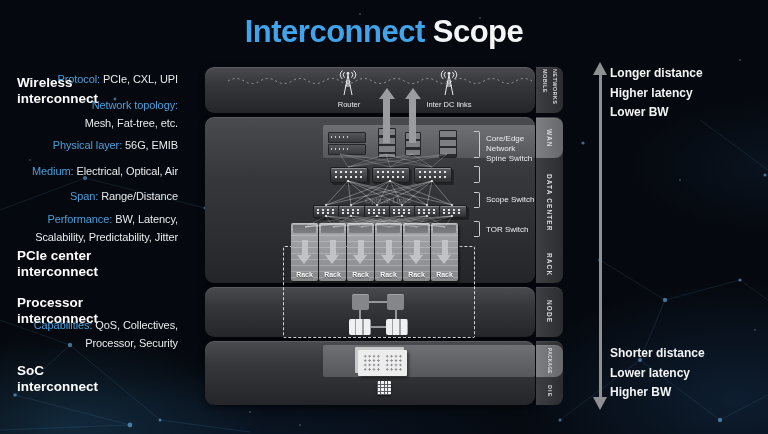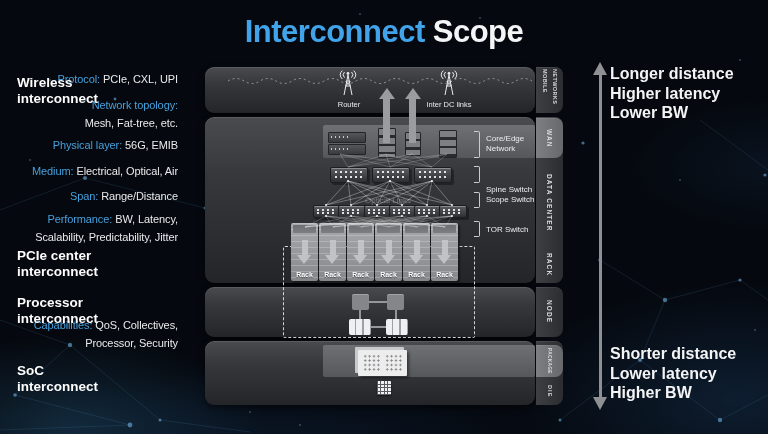--- a/index.html
+++ b/index.html
@@ -75,21 +75,21 @@
   .pkg .grid{position:absolute;top:4px;width:18px;height:18px;
     background-image:radial-gradient(circle,#8a8b8e 1px, transparent 1.2px);background-size:4.4px 4.4px;}
   .die{position:absolute;left:377px;top:381px;width:14px;height:14px;z-index:4;background:#f0f1f3;border-radius:1px;
     background-image:repeating-linear-gradient(90deg,#5a5b5e 0 1px, transparent 1px 3.4px),repeating-linear-gradient(0deg,#5a5b5e 0 1px, transparent 1px 3.4px);
     box-shadow:0 1px 2px rgba(0,0,0,.5);}
   
   .scale-arrow{position:absolute;left:593px;top:62px;height:348px;width:14px;z-index:2;}
   .scale-arrow .shaft{position:absolute;left:5.5px;top:11px;bottom:11px;width:3px;background:#8f9093;}
   .scale-arrow::before{content:'';position:absolute;top:0;left:0;border-left:7px solid transparent;border-right:7px solid transparent;border-bottom:13px solid #8f9093;}
   .scale-arrow::after{content:'';position:absolute;bottom:0;left:0;border-left:7px solid transparent;border-right:7px solid transparent;border-top:13px solid #8f9093;}
-  .rp{position:absolute;left:610px;color:#f3f4f5;font-size:16px;font-weight:700;line-height:19.5px;z-index:2;}
+  .rp{position:absolute;left:610px;color:#f3f4f5;font-size:12px;font-weight:700;line-height:19.5px;z-index:2;}
   svg text{font-family:"Liberation Sans","DejaVu Sans",sans-serif;}
 </style>
 </head>
 <body>
 
 <div class="stage">
 
   <svg class="bgnet" width="768" height="434" viewBox="0 0 768 434">
     <g stroke="rgba(90,160,210,0.14)" fill="none" stroke-width="1">
       <path d="M0 210 L85 178 L205 208 L295 238"></path>
@@ -224,21 +224,21 @@
   <div class="server" style="left:405px;top:132px;width:14px;height:22px"></div>
   <div class="server" style="left:439px;top:130px;width:16px;height:26px"></div>
 
   <div class="bracket" style="left:474px;top:131px;height:25px"></div>
   <div class="anno" style="top:134px">Core/Edge Network</div>
 
   <div class="sw" style="left:330px;top:167px;width:36px;height:14px"></div>
   <div class="sw" style="left:372px;top:167px;width:36px;height:14px"></div>
   <div class="sw" style="left:414px;top:167px;width:36px;height:14px"></div>
   <div class="bracket" style="left:474px;top:166px;height:15px"></div>
-  <div class="anno" style="top:185px">Spine Switch</div>
+  <div class="anno" style="top:154px">Spine Switch</div>
 
   <div class="sw" style="left:313px;top:205px;width:26px;height:11px"></div>
   <div class="sw" style="left:338px;top:205px;width:26px;height:11px"></div>
   <div class="sw" style="left:364px;top:205px;width:26px;height:11px"></div>
   <div class="sw" style="left:389px;top:205px;width:26px;height:11px"></div>
   <div class="sw" style="left:414px;top:205px;width:26px;height:11px"></div>
   <div class="sw" style="left:439px;top:205px;width:26px;height:11px"></div>
   <div class="bracket" style="left:474px;top:192px;height:14px"></div>
   <div class="anno" style="top:195px">Scope Switch</div>
 

